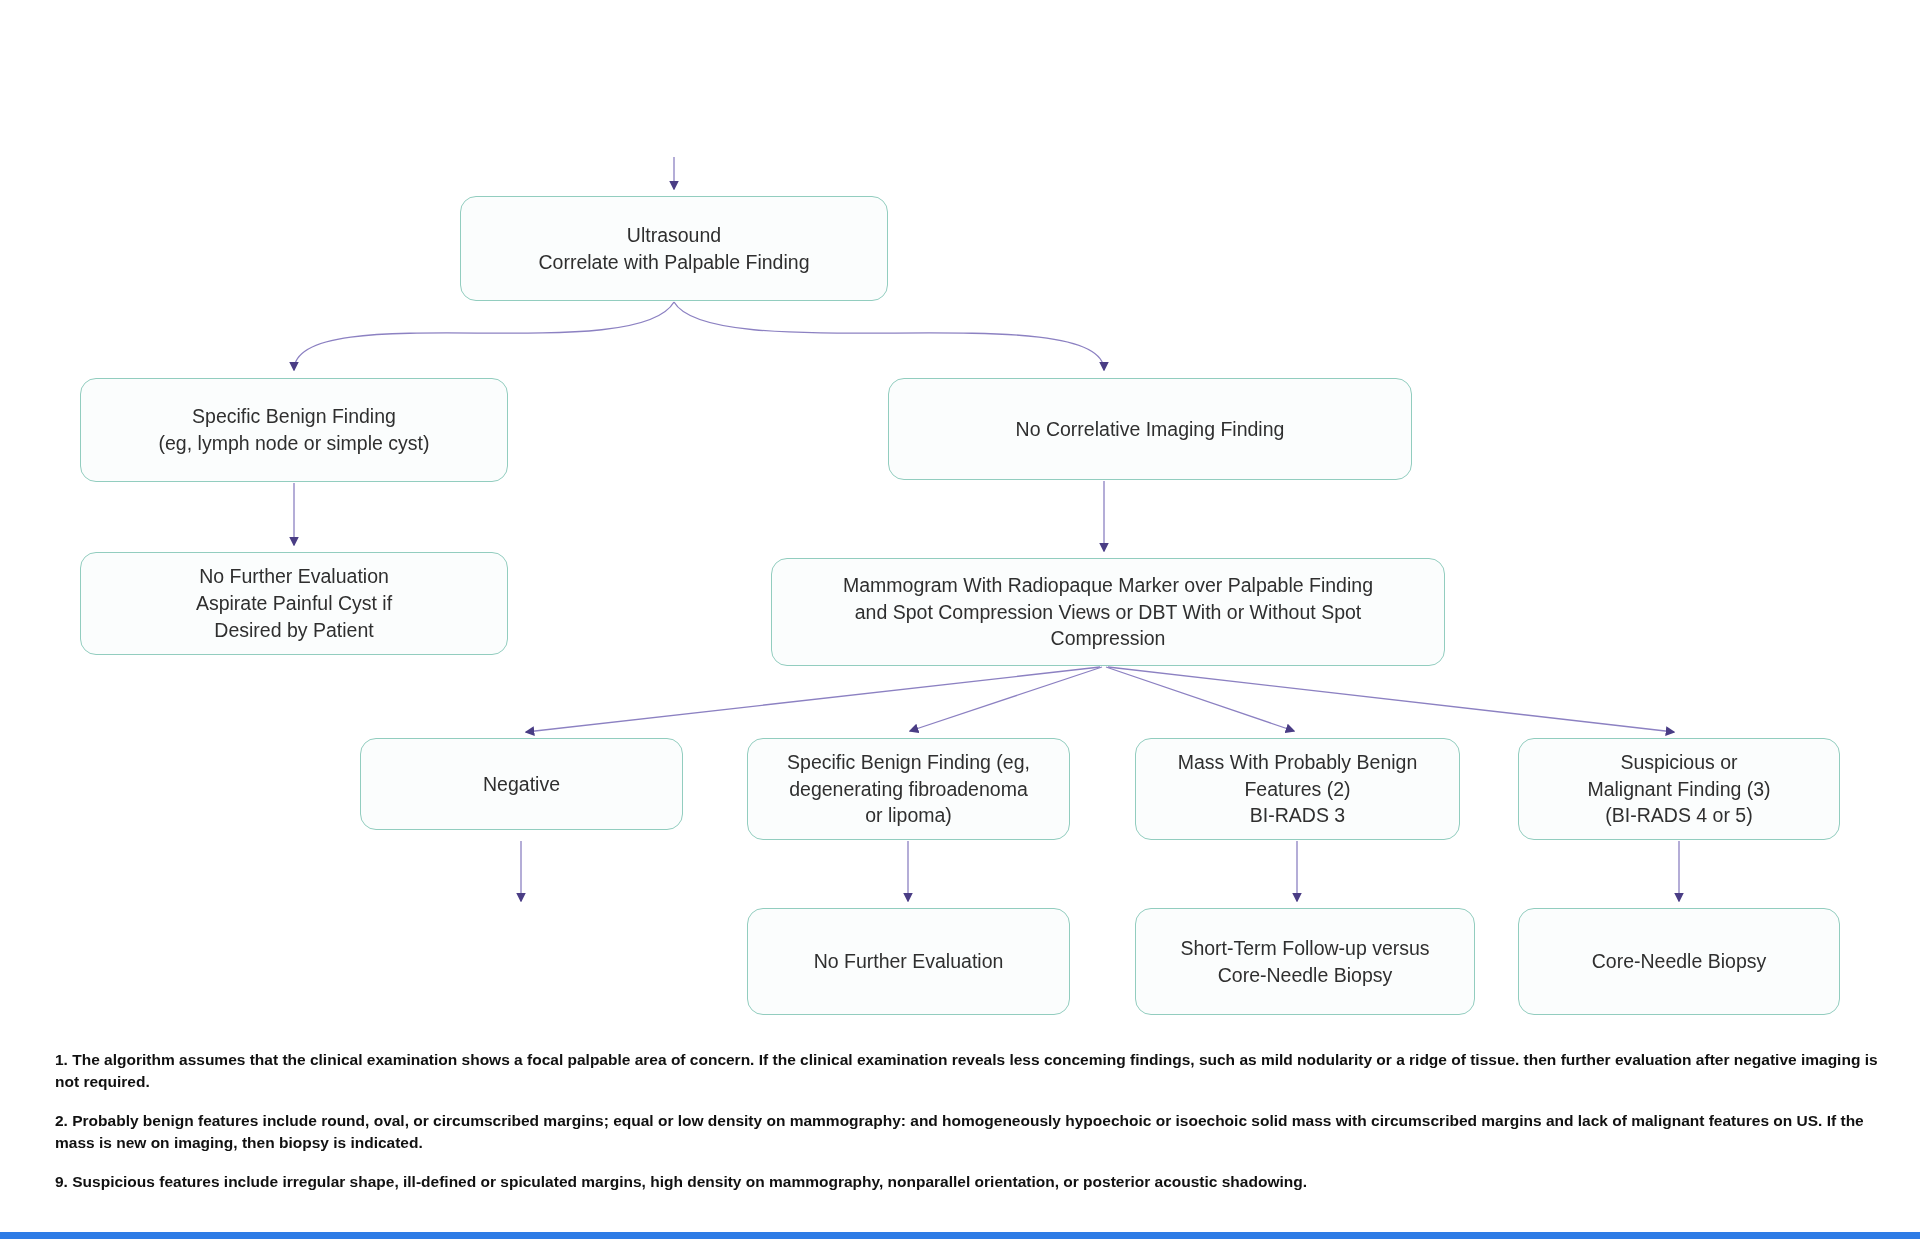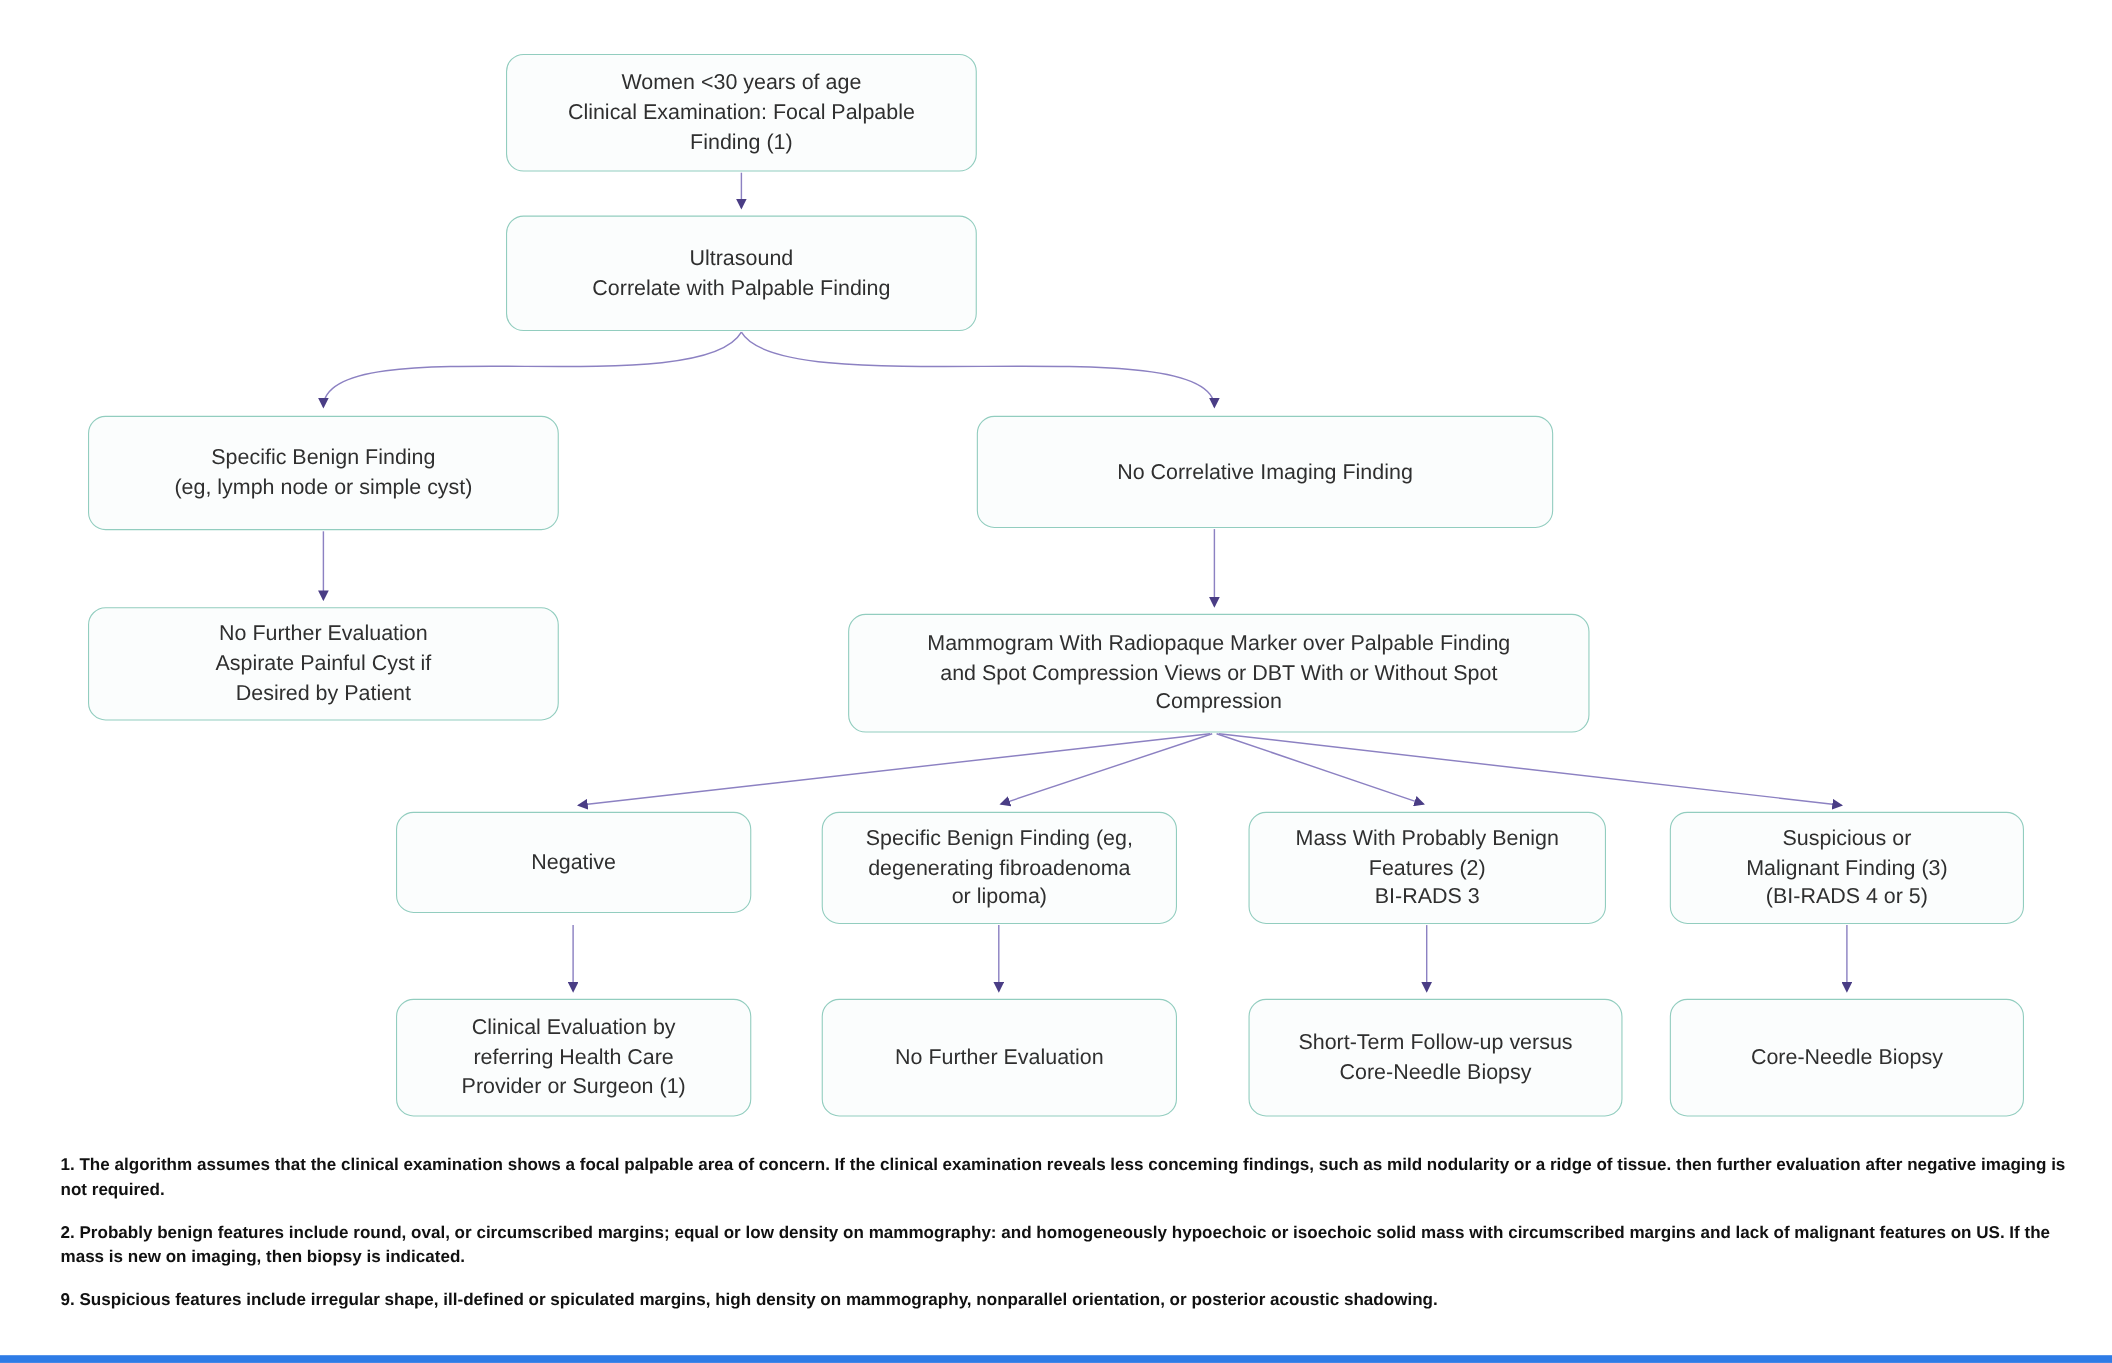--- a/index.html
+++ b/index.html
@@ -71,23 +71,20 @@
       <line x1="1102" y1="667" x2="910" y2="731"></line>
       <line x1="1106" y1="667" x2="1294" y2="731"></line>
       <line x1="1108" y1="667" x2="1674" y2="732"></line>
       <line x1="521" y1="841" x2="521" y2="901"></line>
       <line x1="908" y1="841" x2="908" y2="901"></line>
       <line x1="1297" y1="841" x2="1297" y2="901"></line>
       <line x1="1679" y1="841" x2="1679" y2="901"></line>
     </g>
   </svg>
 
-  <div class="node" style="left:460px;top:49px;width:428px;height:107px;">Women &lt;30 years of age
-Clinical Examination: Focal Palpable
-Finding (1)</div>
 
   <div class="node" style="left:80px;top:378px;width:428px;height:104px;">Specific Benign Finding
 (eg, lymph node or simple cyst)</div>
 
   <div class="node" style="left:460px;top:196px;width:428px;height:105px;">Ultrasound
 Correlate with Palpable Finding</div>
 
   <div class="node" style="left:888px;top:378px;width:524px;height:102px;">No Correlative Imaging Finding</div>
 
   <div class="node" style="left:80px;top:552px;width:428px;height:103px;">No Further Evaluation
@@ -105,23 +102,20 @@
 or lipoma)</div>
 
   <div class="node" style="left:1135px;top:738px;width:325px;height:102px;">Mass With Probably Benign
 Features (2)
 BI-RADS 3</div>
 
   <div class="node" style="left:1518px;top:738px;width:322px;height:102px;">Suspicious or
 Malignant Finding (3)
 (BI-RADS 4 or 5)</div>
 
-  <div class="node" style="left:360px;top:908px;width:323px;height:107px;">Clinical Evaluation by
-referring Health Care
-Provider or Surgeon (1)</div>
 
   <div class="node" style="left:747px;top:908px;width:323px;height:107px;">No Further Evaluation</div>
 
   <div class="node" style="left:1135px;top:908px;width:340px;height:107px;">Short-Term Follow-up versus
 Core-Needle Biopsy</div>
 
   <div class="node" style="left:1518px;top:908px;width:322px;height:107px;">Core-Needle Biopsy</div>
 
   <div class="footnotes">
     <p>1. The algorithm assumes that the clinical examination shows a focal palpable area of concern. If the clinical examination reveals less conceming findings, such as mild nodularity or a ridge of tissue. then further evaluation after negative imaging is not required.</p>

